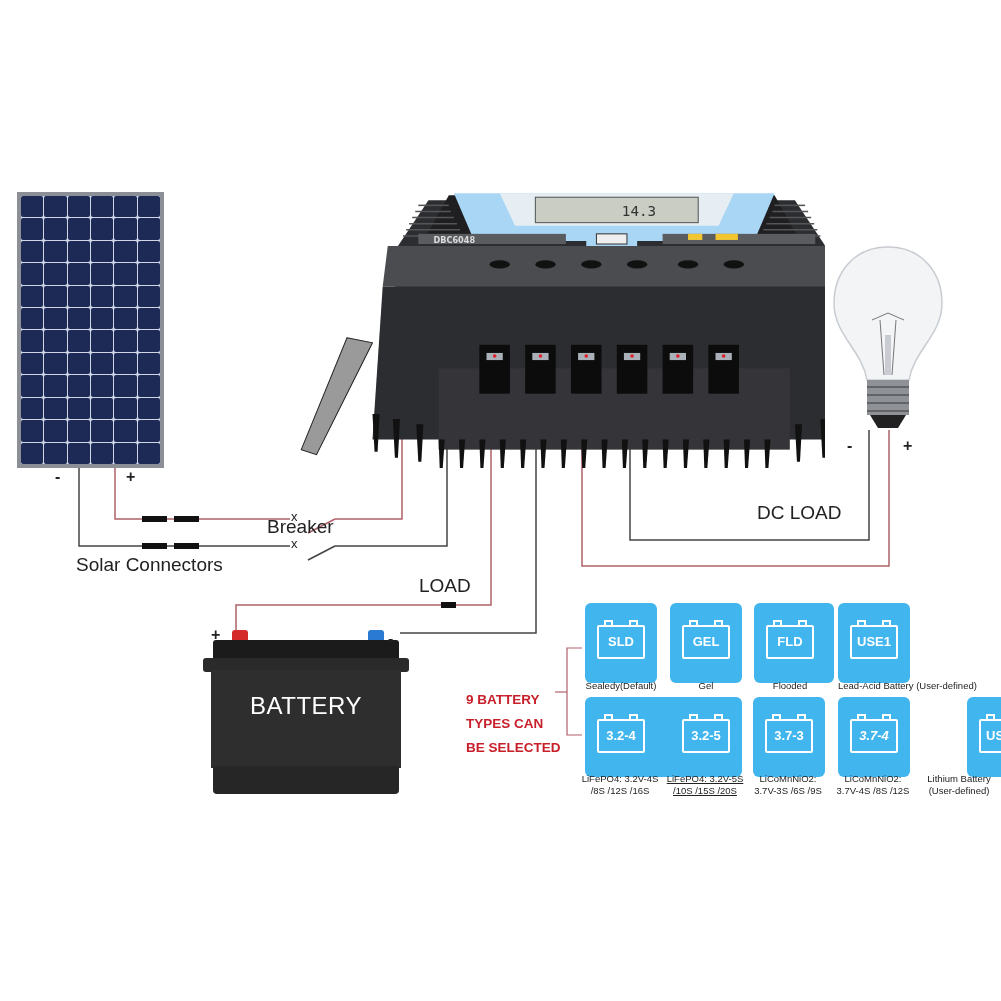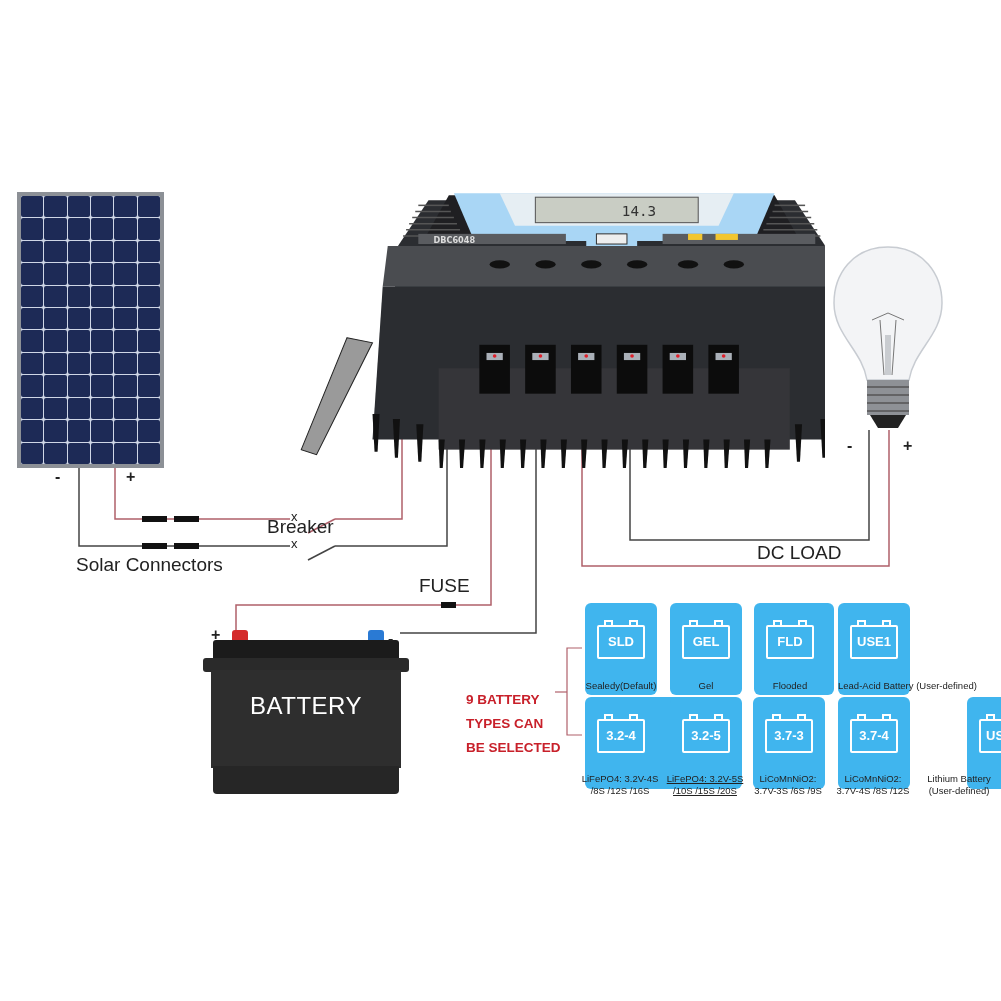--- a/index.html
+++ b/index.html
@@ -23,21 +23,21 @@
   .bat-top { position:absolute; left:10px; top:0; width:186px; height:20px; background:#1b1b1b; border-radius:3px 3px 0 0; }
   .bat-lip { position:absolute; left:0; top:18px; width:206px; height:14px; background:#2a2a2a; border-radius:3px; }
   .bat-main { position:absolute; left:8px; top:30px; width:190px; height:98px; background:#2e2e2e; }
   .bat-base { position:absolute; left:10px; top:126px; width:186px; height:28px; background:#262626; border-radius:0 0 4px 4px; }
   .bat-label { position:absolute; left:0; top:52px; width:206px; text-align:center; color:#fff; font-size:24px; letter-spacing:0.5px; }
   .term-pos { position:absolute; left:29px; top:-10px; width:16px; height:20px; background:#d42a2a; border-radius:3px; }
   .term-neg { position:absolute; left:165px; top:-10px; width:16px; height:20px; background:#2a7ad4; border-radius:3px; }
 
   
   .types-title { position:absolute; left:466px; top:662px; color:#c8202a; font-weight:bold; font-size:13.5px; line-height:24px;margin-top:26px; }
-  .tile { position:absolute; width:72px; height:92px; background:#40b5ee; border-radius:6px; }
+  .tile { position:absolute; width:72px; height:80px; background:#40b5ee; border-radius:6px; }
   .tile-bat { position:absolute; left:12px; top:22px; width:48px; height:34px; border:2px solid #fff; border-radius:2px; box-sizing:border-box; }
   .tile-bat::before, .tile-bat::after { content:""; position:absolute; top:-7px; width:5px; height:5px; border:2px solid #fff; border-bottom:none; }
   .tile-bat::before { left:5px; } .tile-bat::after { right:5px; }
   .tile-code { position:absolute; left:0; top:7px; width:100%; text-align:center; color:#fff; font-weight:bold; font-size:13px; }
   .cap { position:absolute; font-size:9.5px; color:#222; text-align:center; line-height:12px; white-space:nowrap; }
 
   
   .bulb { left:832px; top:245px; width:112px; height:200px; }
 </style>
 </head>
@@ -148,22 +148,22 @@
   <polyline points="630,360 630,540 869,540 869,430" fill="none" stroke="#444" stroke-width="1.5"></polyline>
 
   <polyline points="582,648 567,648 567,735 582,735" fill="none" stroke="#b0606a" stroke-width="1.2"></polyline>
   <line x1="555" y1="692" x2="567" y2="692" stroke="#b0606a" stroke-width="1.2"></line>
 </svg>
 
 <span class="lbl" style="left:291px;top:509px;font-size:13px;">x</span>
 <span class="lbl" style="left:291px;top:536px;font-size:13px;">x</span>
 <span class="lbl lbl-lg" style="left:219px;top:516px;margin-left:48px;">Breaker</span>
 <span class="lbl lbl-lg" style="left:76px;top:554px;">Solar Connectors</span>
-<span class="lbl lbl-lg" style="left:419px;top:575px;">FUSE</span>
-<span class="lbl lbl-lg" style="left:757px;top:502px;margin-top:40px;">DC LOAD</span>
+<span class="lbl lbl-lg" style="left:419px;top:575px;">LOAD</span>
+<span class="lbl lbl-lg" style="left:757px;top:502px;">DC LOAD</span>
 
 <svg class="abs ctrl-body" viewBox="0 0 430 280" style="left:205px;top:185px;width:620px;height:285px;">
 
   <polygon points="50,150 75,155 20,265 5,260" fill="#9a9a9a" stroke="#222" stroke-width="1"></polygon>
   <polygon points="545,155 570,150 615,262 600,267" fill="#9a9a9a" stroke="#222" stroke-width="1"></polygon>
 
   <polygon points="130,15 490,15 520,60 530,200 90,200 100,60" fill="#2b2d31"></polygon>
   <polygon points="150,10 470,10 495,55 125,55" fill="#1f1f22"></polygon>
 
   <g stroke="#555" stroke-width="1.5">
@@ -347,21 +347,21 @@
 <div class="tile" style="left:753px;top:697px;">
   <div class="tile-bat">
       <div class="tile-code">3.7-3</div>
     </div>
 </div>
 <div class="cap" style="left:738px;top:773px;width:100px;">
   <div>LiCoMnNiO2:</div>
     <div>3.7V-3S /6S /9S</div>
 </div>
 
-<div class="tile" style="left:838px;top:697px;">
+<div class="tile" style="left:838px;top:697px;font-style:italic;">
   <div class="tile-bat">
       <div class="tile-code">3.7-4</div>
     </div>
 </div>
 <div class="cap" style="left:823px;top:773px;width:100px;">
   <div>LiCoMnNiO2:</div>
     <div>3.7V-4S /8S /12S</div>
 </div>
 
 <div class="tile" style="left:923px;top:697px;margin-left:44px;">

